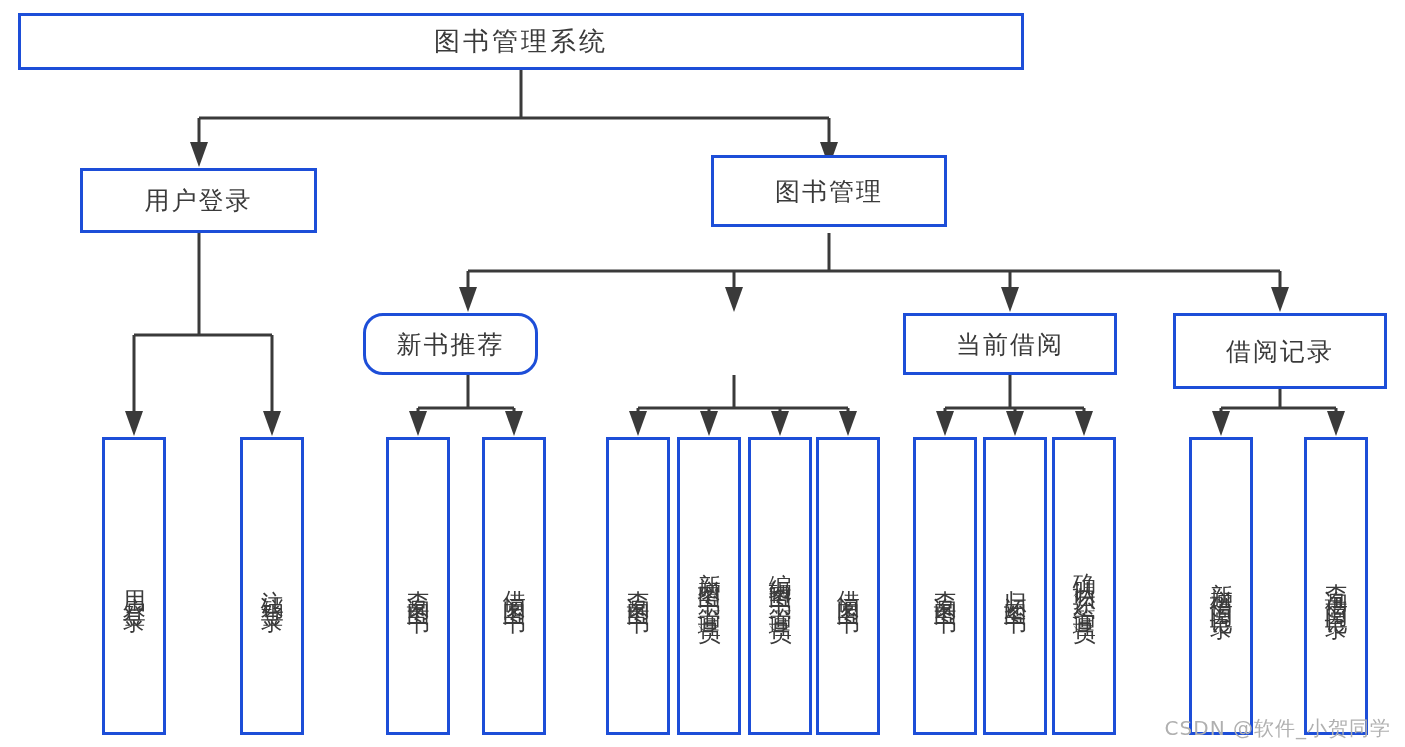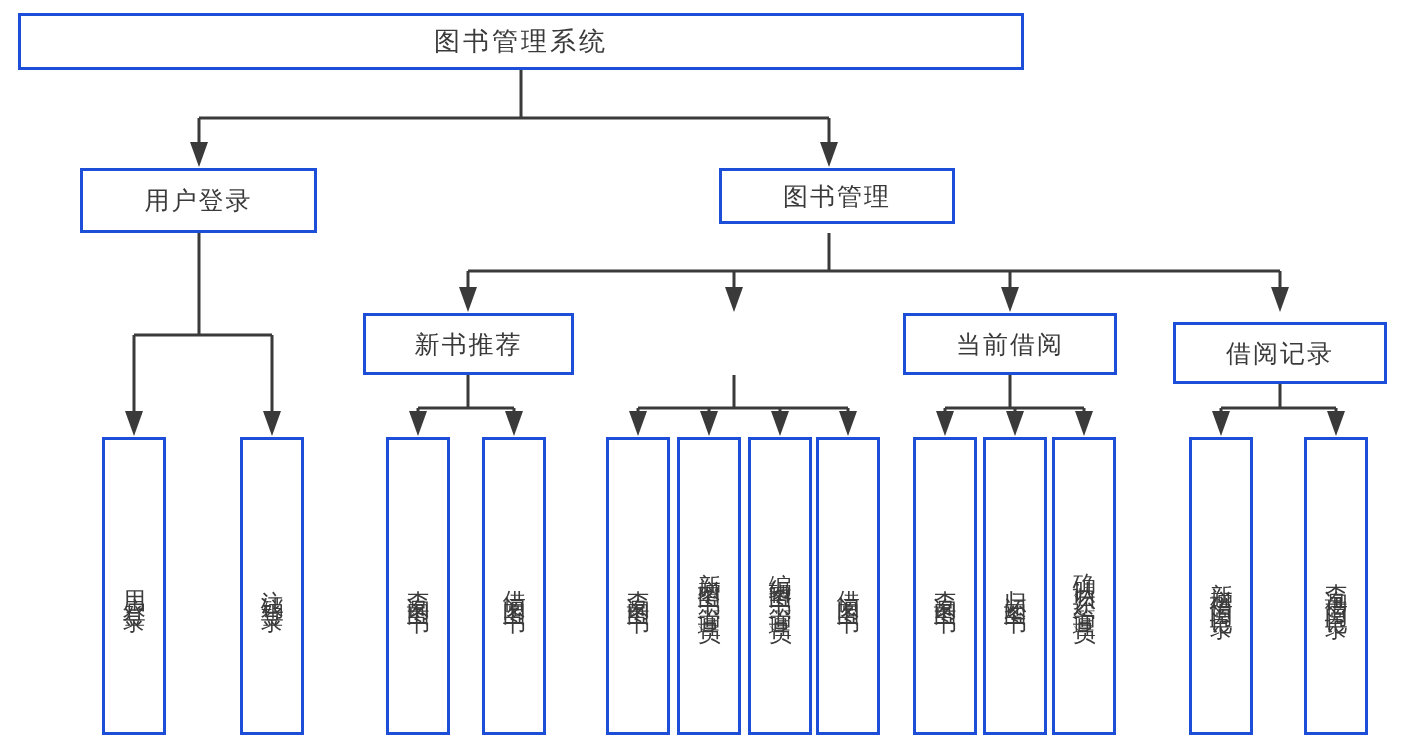--- a/index.html
+++ b/index.html
@@ -91,31 +91,31 @@
     </g>
   </svg>
 
   <div class="node root" style="left:18px; top:13px; width:1006px; height:57px;">
     <span class="hlabel">图书管理系统</span>
   </div>
 
   <div class="node" style="left:80px; top:168px; width:237px; height:65px;">
     <span class="hlabel">用户登录</span>
   </div>
-  <div class="node" style="left:711px; top:168px; width:236px; height:56px;margin-left:8px;">
+  <div class="node" style="left:711px; top:155px; width:236px; height:72px;">
     <span class="hlabel">图书管理</span>
   </div>
 
-  <div class="node" style="left:363px; top:313px; width:211px; height:62px;">
+  <div class="node" style="left:363px; top:313px; width:175px; height:62px;border-radius:20px;">
     <span class="hlabel">新书推荐</span>
   </div>
   <div class="node" style="left:903px; top:313px; width:214px; height:62px;">
     <span class="hlabel">当前借阅</span>
   </div>
-  <div class="node" style="left:1173px; top:322px; width:214px; height:62px;">
+  <div class="node" style="left:1173px; top:313px; width:214px; height:76px;">
     <span class="hlabel">借阅记录</span>
   </div>
 
   <div class="node" style="left:102px; top:437px; width:64px; height:298px;">
     <span class="vtext">用户登录</span>
   </div>
   <div class="node" style="left:240px; top:437px; width:64px; height:298px;">
     <span class="vtext">注销登录</span>
   </div>
 
@@ -149,14 +149,15 @@
     <span class="vtext">确认归还（管理员）</span>
   </div>
 
   <div class="node" style="left:1189px; top:437px; width:64px; height:298px;">
     <span class="vtext">新增借阅记录</span>
   </div>
   <div class="node" style="left:1304px; top:437px; width:64px; height:298px;">
     <span class="vtext">查询借阅记录</span>
   </div>
 
+  <div class="watermark">CSDN @软件_小贺同学</div>
 
 </div>
 
 </body></html>

